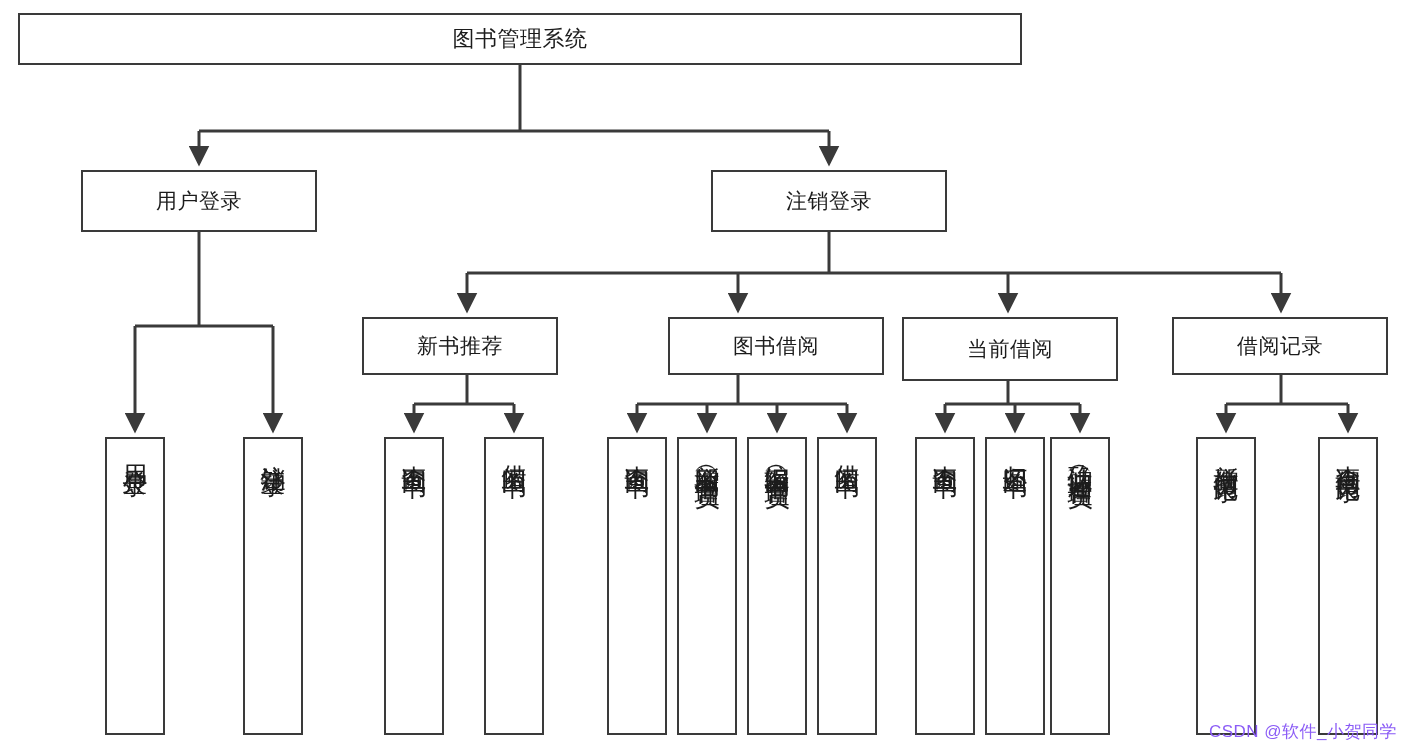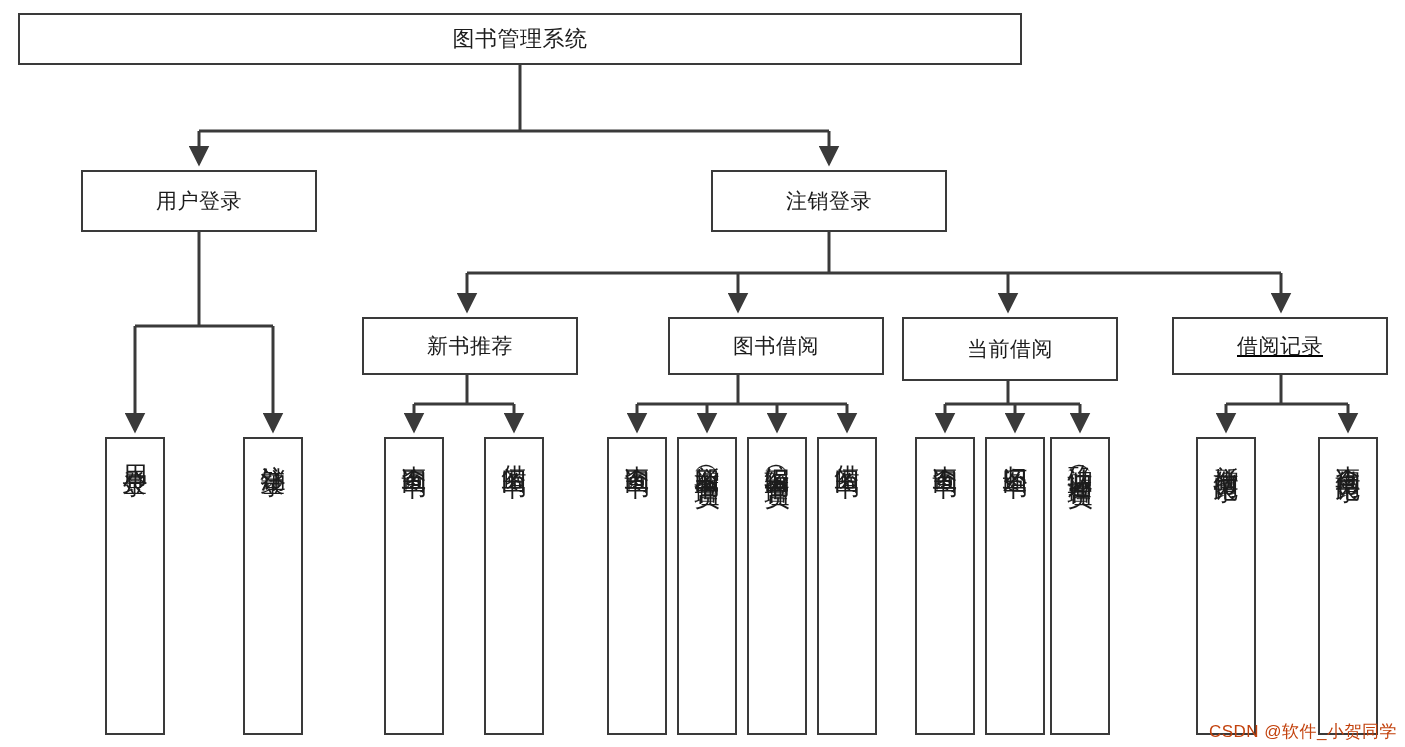--- a/index.html
+++ b/index.html
@@ -61,21 +61,21 @@
     font-size: 25px;
     letter-spacing: 3px;
     white-space: nowrap;
     transform: none;
   }
   #watermark {
     position: absolute;
     right: 8px;
     bottom: 4px;
     font-size: 17px;
-    color: #c2410c;
+    color: #8b5cf6;
     letter-spacing: 0.5px;
     z-index: 5;
     white-space: nowrap;
   }
 </style>
 </head>
 <body>
 
 <div id="diagram-root">
 
@@ -134,33 +134,33 @@
   </div>
 
   <div class="node horiz" style="left:81px; top:170px; width:236px; height:62px;">
     <span class="node-label">用户登录</span>
   </div>
 
   <div class="node horiz" style="left:711px; top:170px; width:236px; height:62px;">
     <span class="node-label">注销登录</span>
   </div>
 
-  <div class="node horiz" style="left:362px; top:317px; width:216px; height:58px;">
+  <div class="node horiz" style="left:362px; top:317px; width:196px; height:58px;">
     <span class="node-label">新书推荐</span>
   </div>
 
   <div class="node horiz" style="left:632px; top:317px; width:216px; height:58px;margin-left:36px;">
     <span class="node-label">图书借阅</span>
   </div>
 
   <div class="node horiz" style="left:902px; top:317px; width:216px; height:64px;">
     <span class="node-label">当前借阅</span>
   </div>
 
-  <div class="node horiz" style="left:1172px; top:317px; width:216px; height:58px;text-decoration:underline;">
+  <div class="node horiz" style="left:1172px; top:317px; width:216px; height:58px;">
     <span class="node-label">借阅记录</span>
   </div>
 
   <div class="node leaf" style="left:105px; top:437px; width:60px; height:298px;">
     <span class="node-label">用户登录</span>
   </div>
 
   <div class="node leaf" style="left:243px; top:437px; width:60px; height:298px;">
     <span class="node-label">注销登录</span>
   </div>

